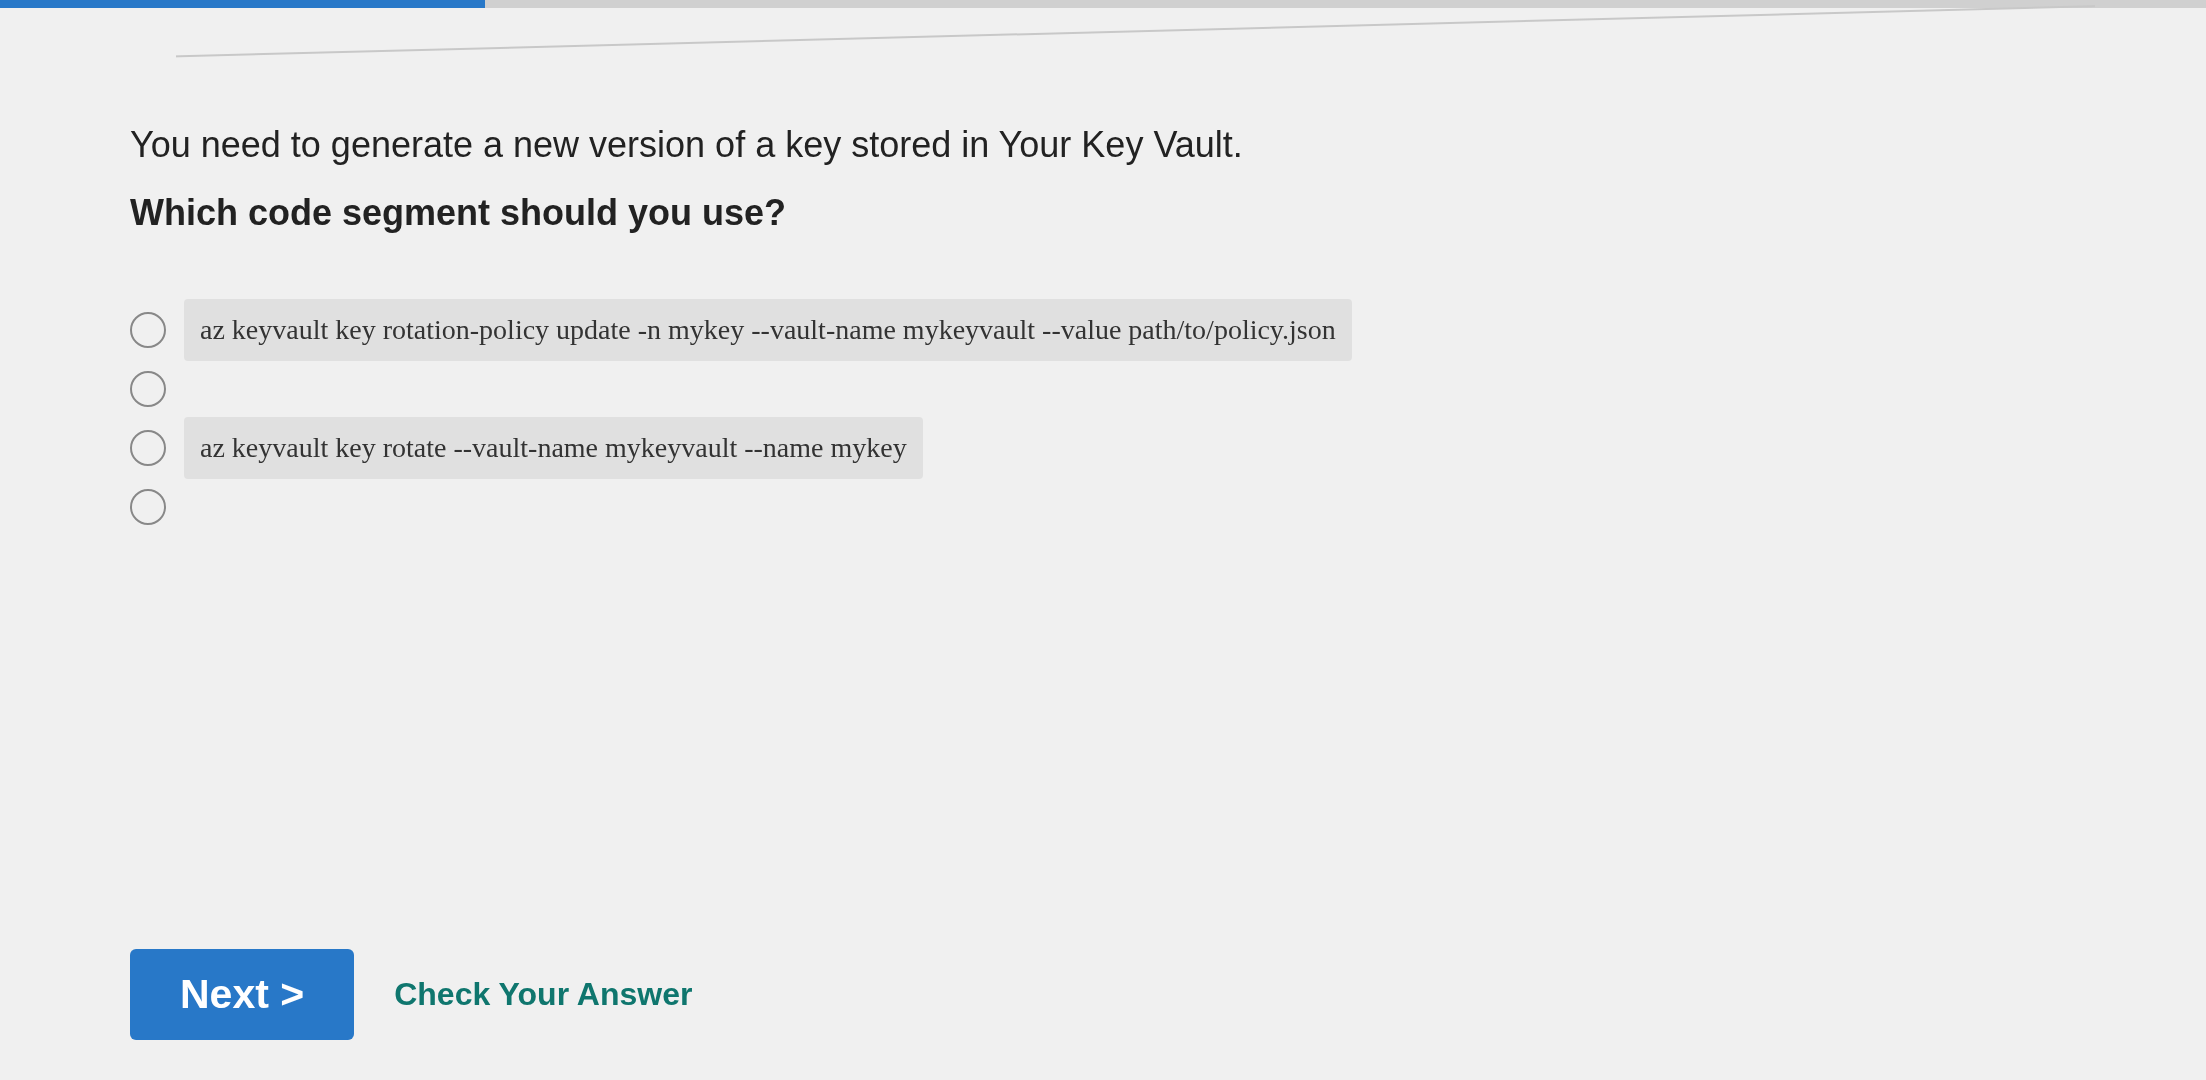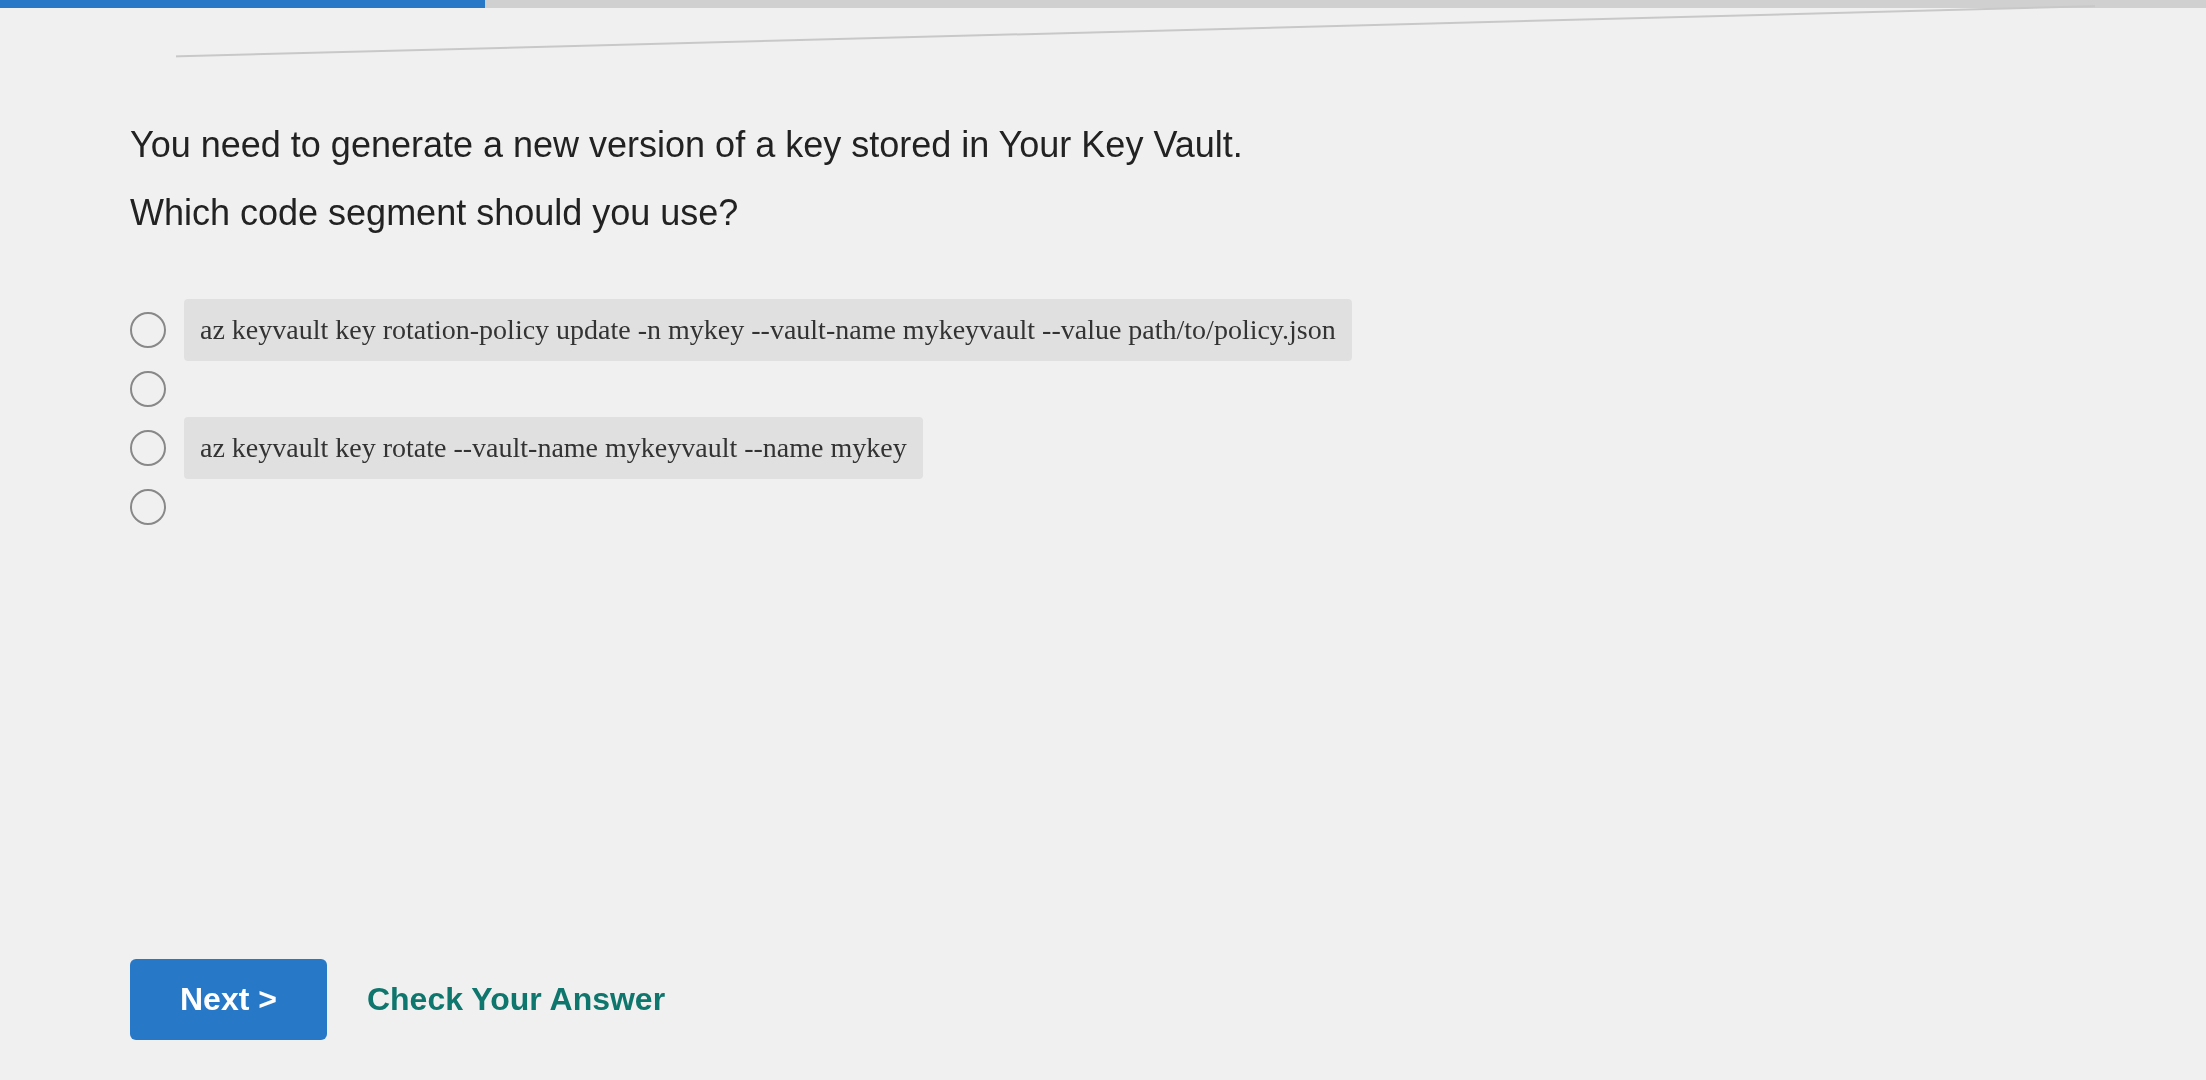--- a/index.html
+++ b/index.html
@@ -67,21 +67,21 @@
       margin-bottom: 18px;
       line-height: 1.4;
       font-weight: 400;
     }
 
     .question-text {
       font-size: 36px;
       color: #222;
       margin-bottom: 60px;
       line-height: 1.4;
-      font-weight: 400;
+      font-weight: 700;
     }
 
     .options-list {
       list-style: none;
       display: flex;
       flex-direction: column;
       gap: 10px;
     }
 
     .option-item {
@@ -121,21 +121,21 @@
       align-items: center;
       gap: 40px;
     }
 
     .next-button {
       background-color: #2878c8;
       color: #fff;
       border: none;
       border-radius: 6px;
       padding: 22px 50px;
-      font-size: 32px;
+      font-size: 41px;
       font-weight: 600;
       cursor: pointer;
       display: flex;
       align-items: center;
       gap: 10px;
     }
 
     .check-answer-link {
       font-size: 32px;
       color: #0f766e;

